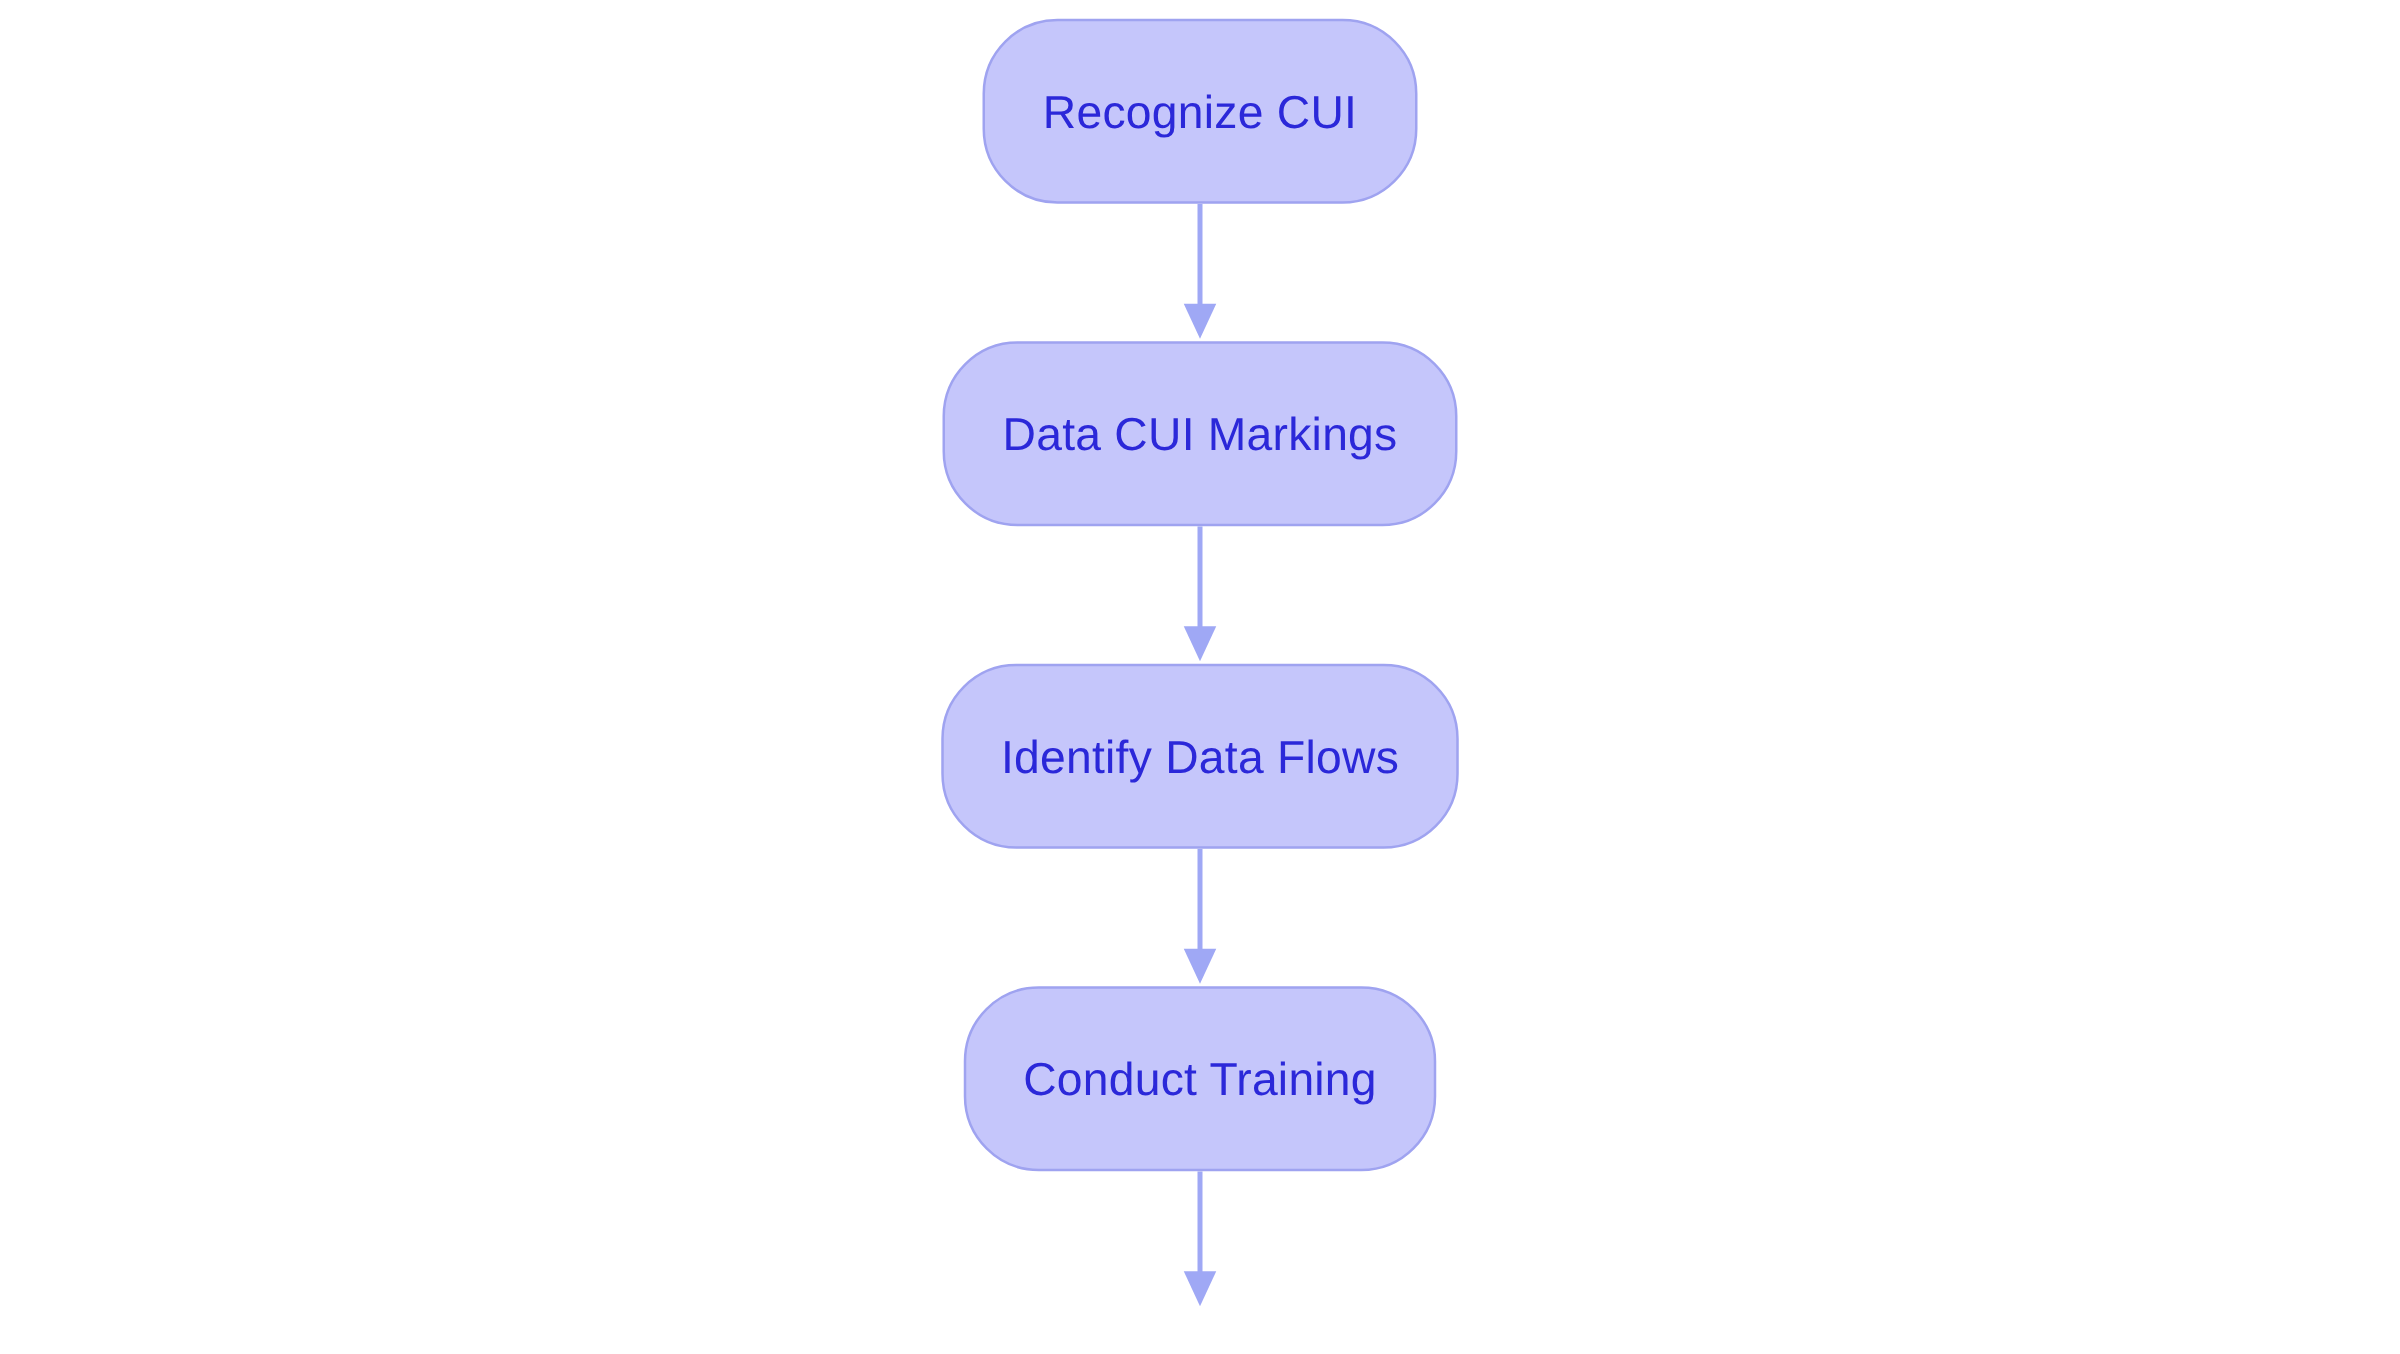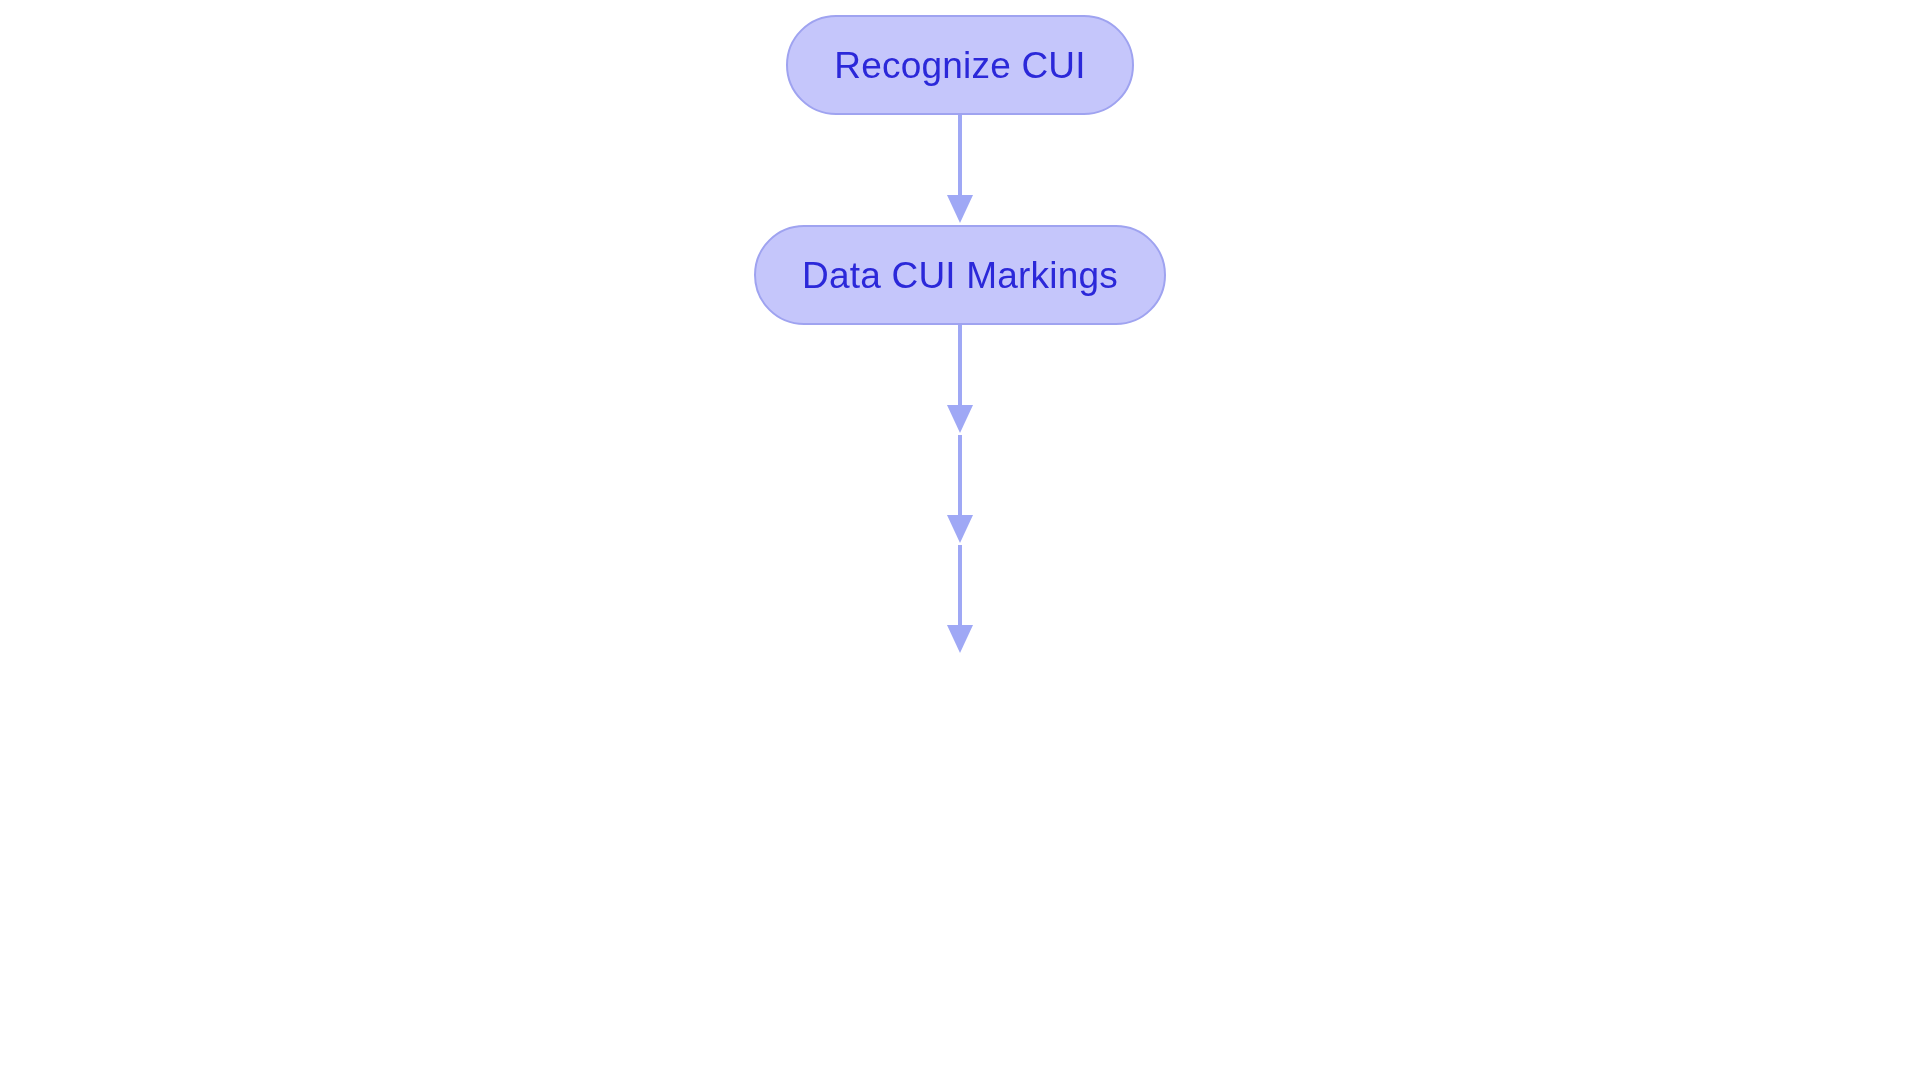--- a/index.html
+++ b/index.html
@@ -29,21 +29,21 @@
     width: 1920px;
     height: 1083px;
     display: flex;
     flex-direction: column;
     align-items: center;
     justify-content: flex-start;
   }
 
   .node {
     box-sizing: border-box;
-    height: 100px;
+    height: 148px;
     border-radius: 60px;
     background: #c5c6fb;
     border: 2px solid #9fa3f0;
     color: #2b28d9;
     display: flex;
     align-items: center;
     justify-content: flex-start;
     font-size: 37px;
     font-weight: 400;
     letter-spacing: 0.2px;
@@ -85,26 +85,32 @@
 
     <div class="node">
       <span class="node-label">Data CUI Markings</span>
     </div>
 
     <svg class="connector" viewBox="0 0 40 110">
       <line x1="20" y1="0" x2="20" y2="88" stroke="#9fa8f5" stroke-width="4"></line>
       <polygon points="20,108 7,80 33,80" fill="#9fa8f5"></polygon>
     </svg>
 
+    <div class="node">
+      <span class="node-label">Identify Data Flows</span>
+    </div>
 
     <svg class="connector" viewBox="0 0 40 110">
       <line x1="20" y1="0" x2="20" y2="88" stroke="#9fa8f5" stroke-width="4"></line>
       <polygon points="20,108 7,80 33,80" fill="#9fa8f5"></polygon>
     </svg>
 
+    <div class="node">
+      <span class="node-label">Conduct Training</span>
+    </div>
 
     <svg class="connector" viewBox="0 0 40 110">
       <line x1="20" y1="0" x2="20" y2="88" stroke="#9fa8f5" stroke-width="4"></line>
       <polygon points="20,108 7,80 33,80" fill="#9fa8f5"></polygon>
     </svg>
 
 
   </div>
 </div>
 

